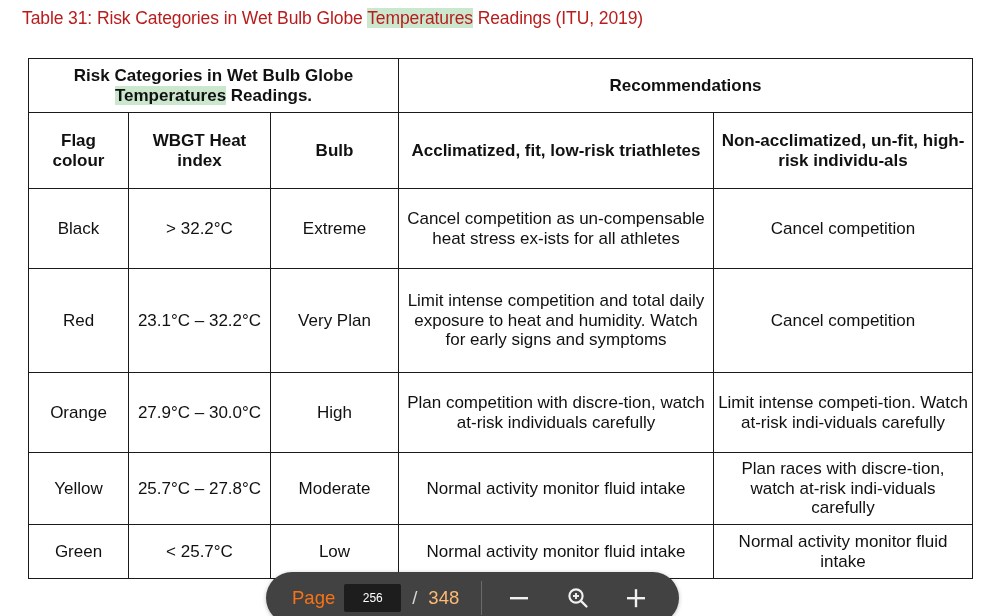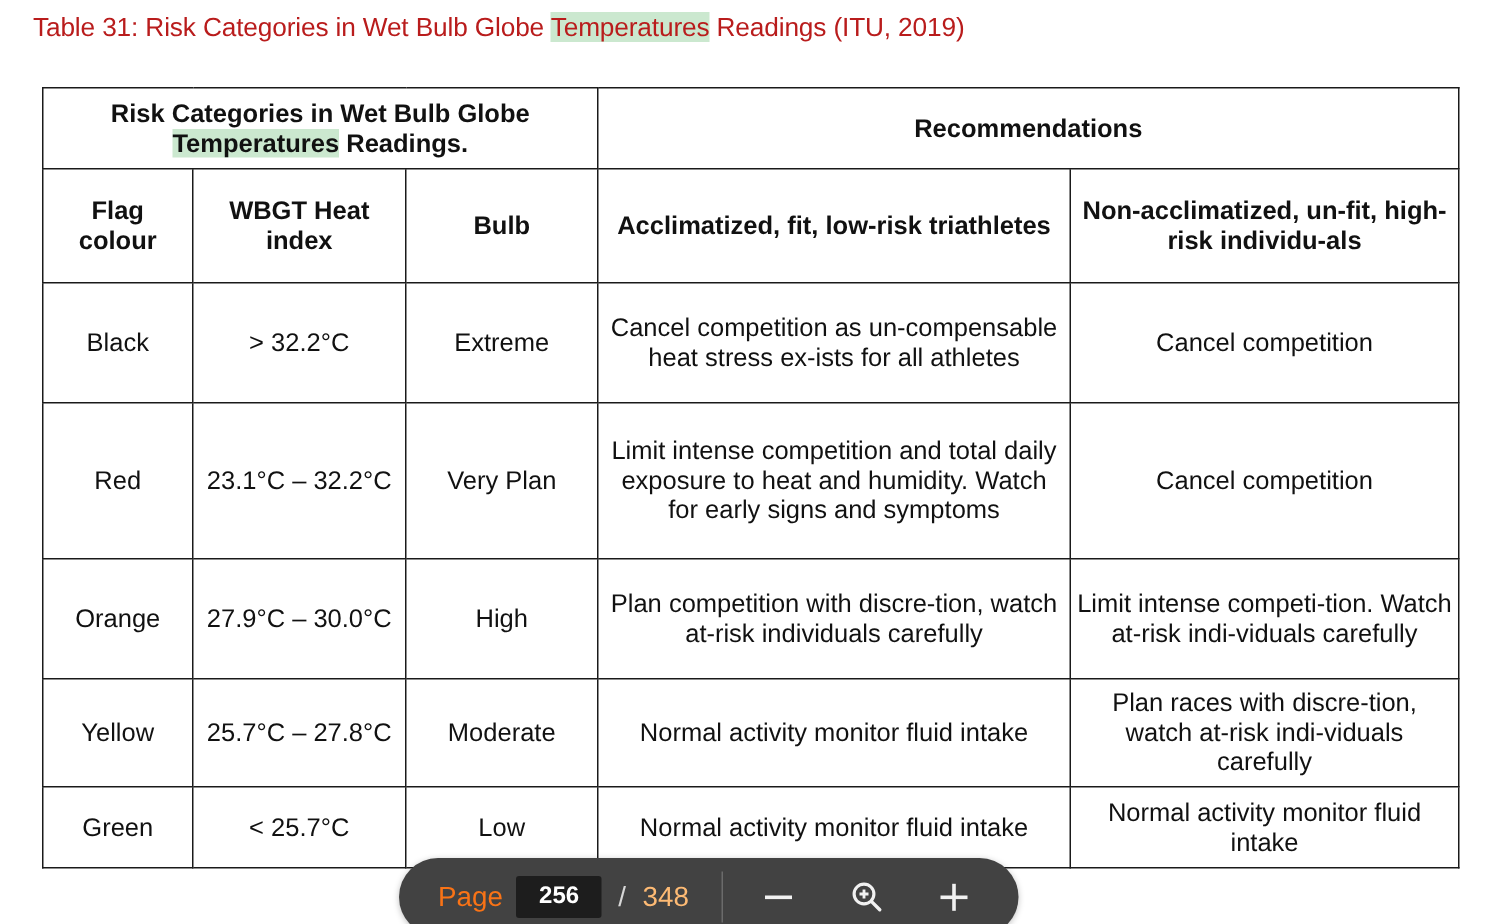--- a/index.html
+++ b/index.html
@@ -85,22 +85,21 @@
   }
   .tb-label { color: #f97316; }
   .page-chip {
     background: #1d1d1d;
     color: #ffffff;
     min-width: 57px;
     height: 28px;
     line-height: 28px;
     text-align: center;
     border-radius: 2px;
-    font-size: 16px;
-    font-weight: bold;
+    font-size: 12px;
   }
   .tb-slash { color: #d8d8d8; padding: 0 2px; }
   .tb-total { color: #fdba74; }
   .tb-sep {
     width: 1px; height: 34px;
     background: #6b6b6b;
     margin-left: 22px;
   }
   .tb-right {
     display: flex; align-items: center;

